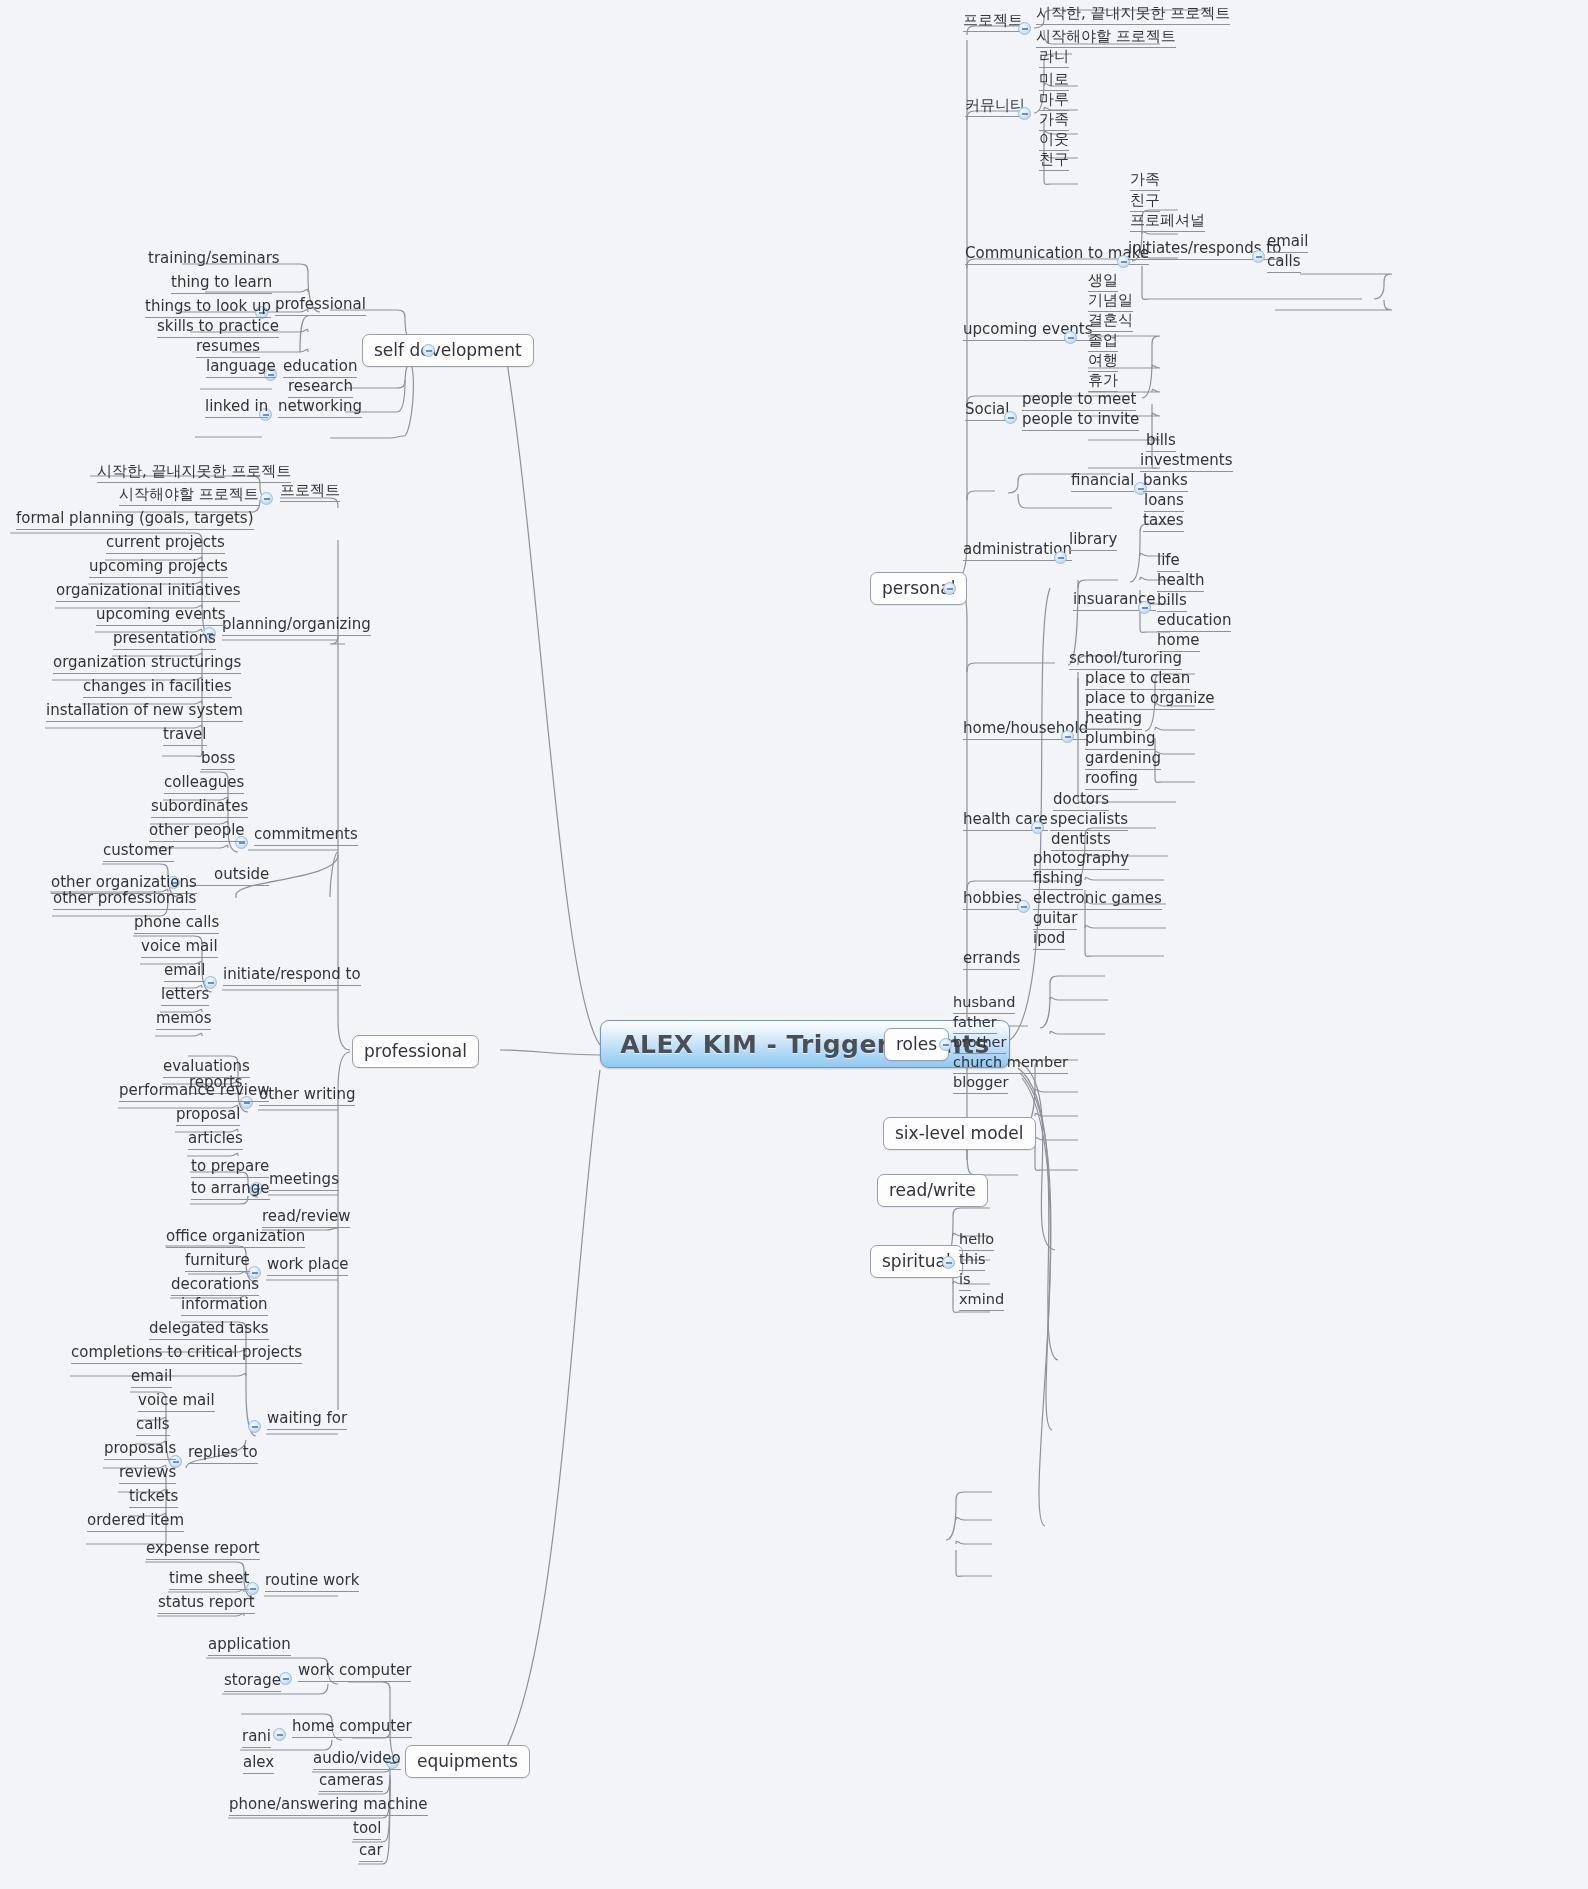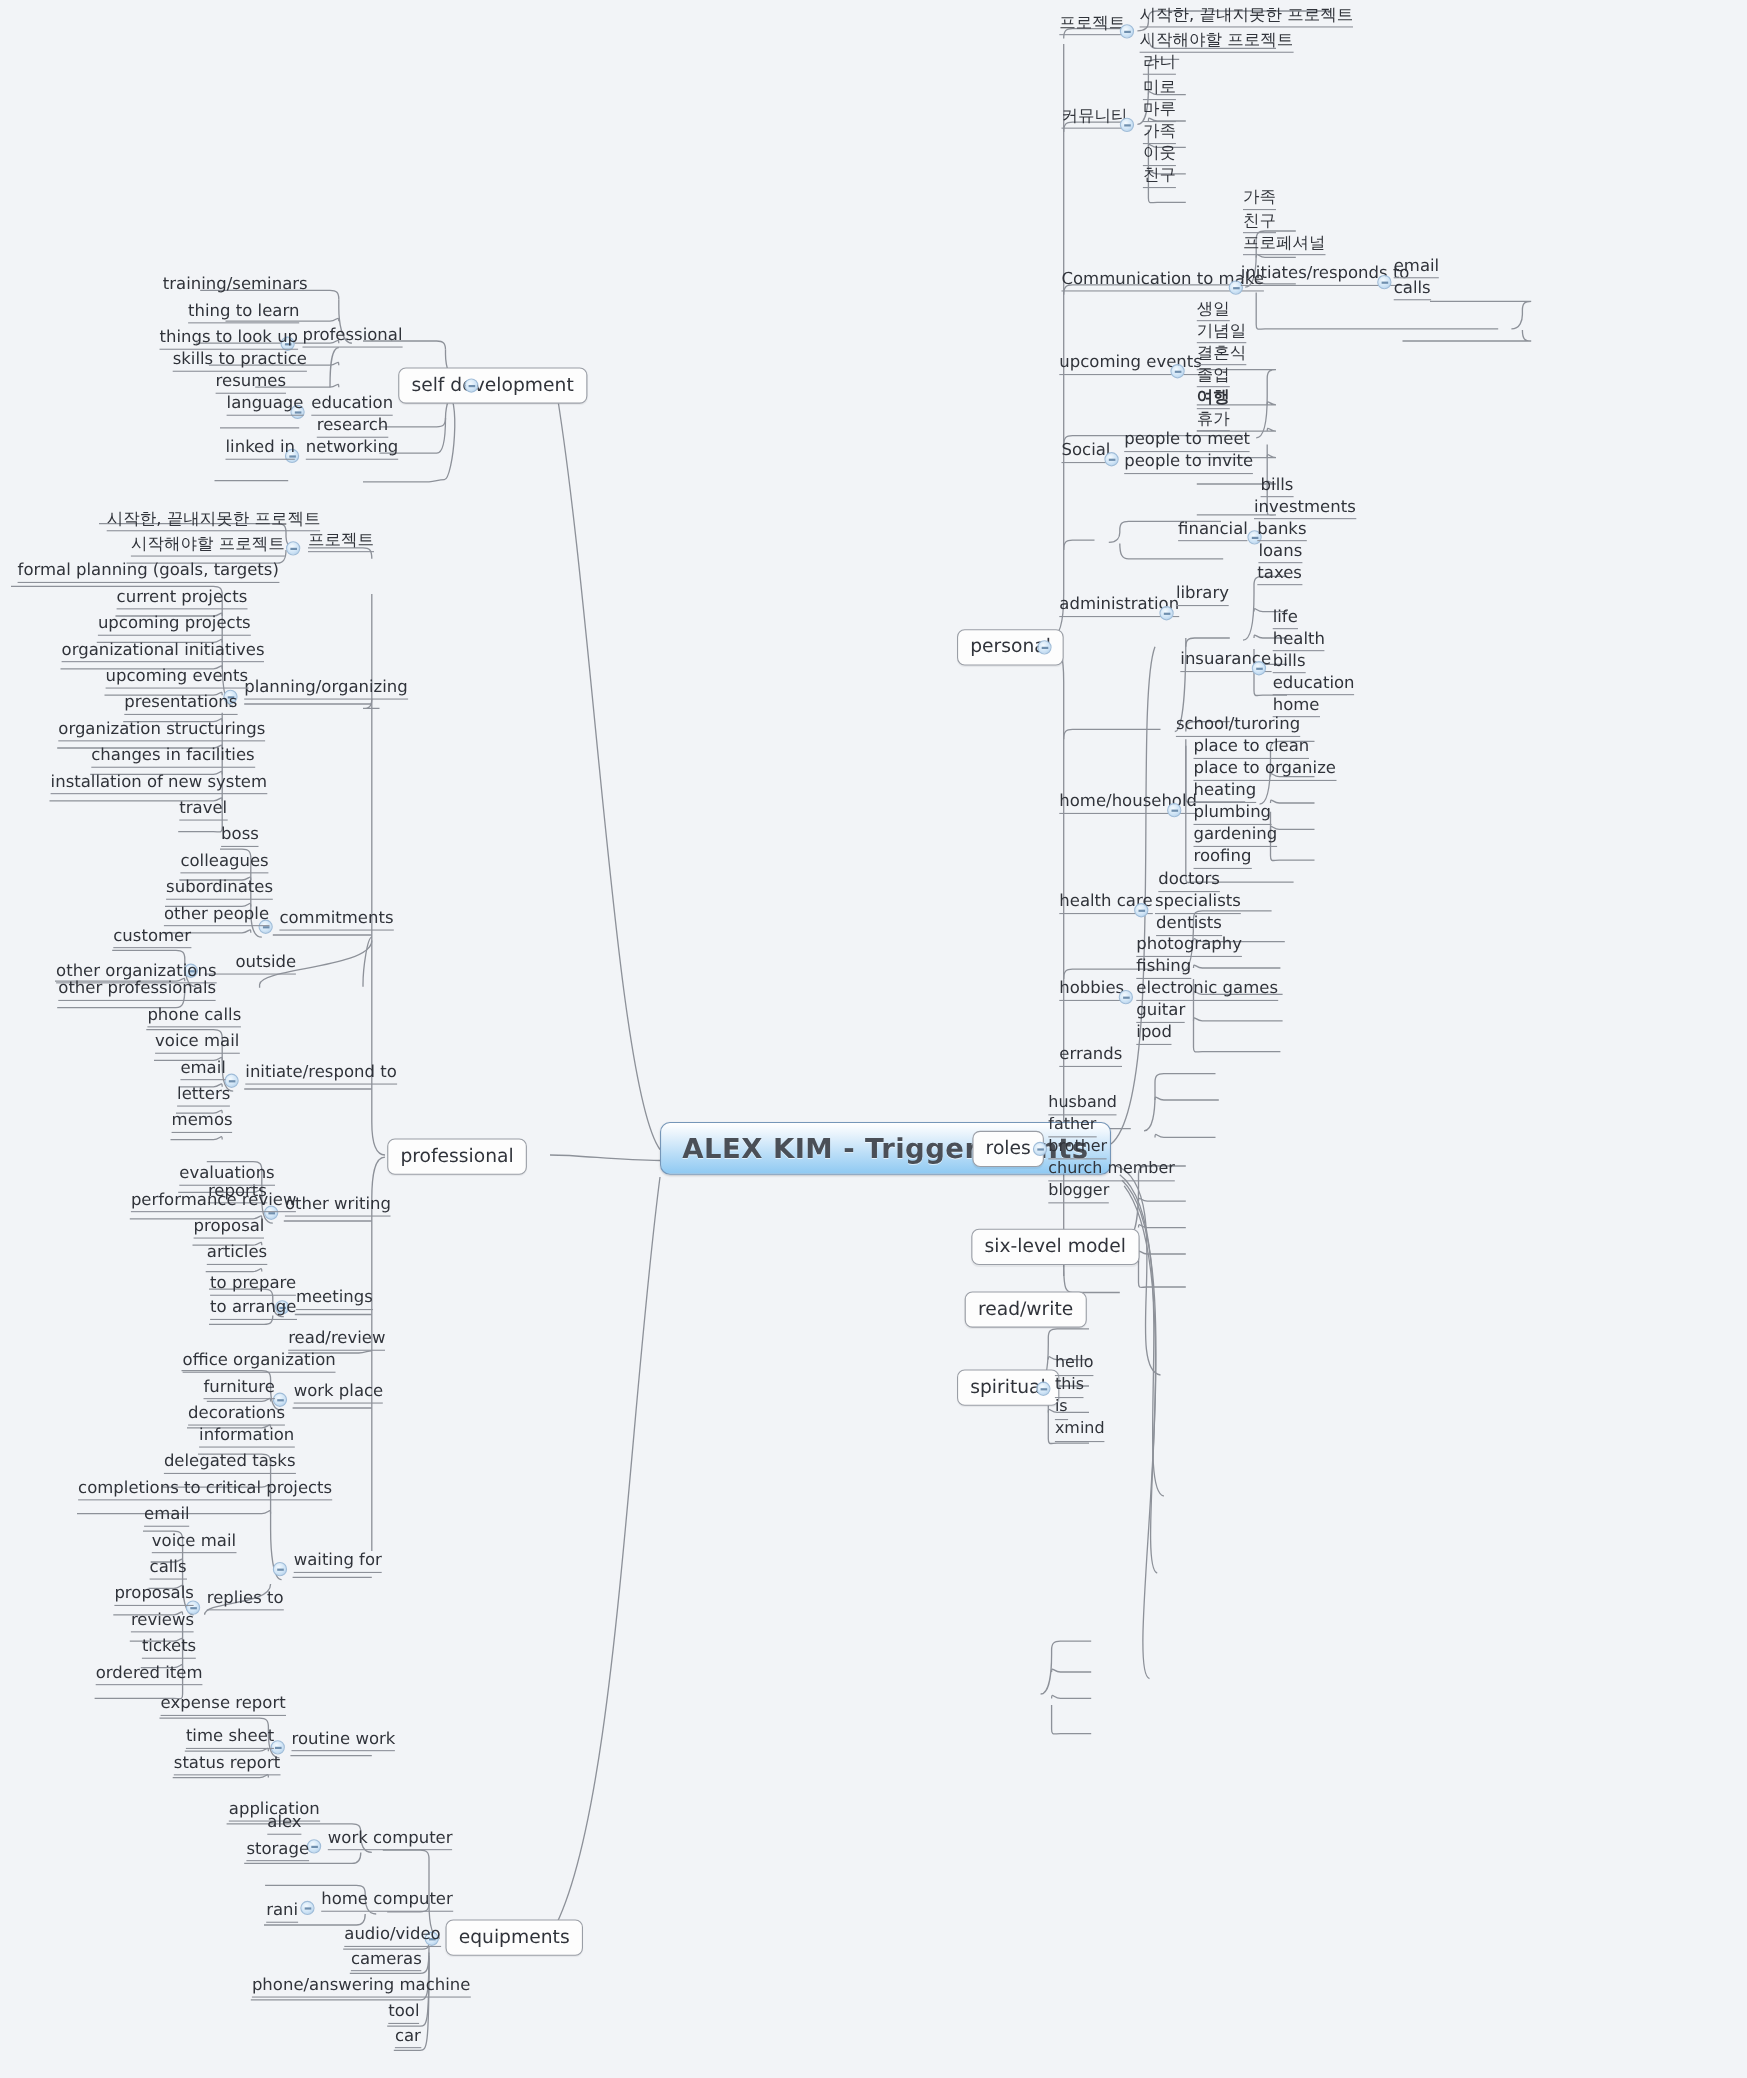--- a/index.html
+++ b/index.html
@@ -405,21 +405,21 @@
   <div class="main-topic" style="left:405px;top:1745px;">equipments</div>
   <div class="handle" style="left:386px;top:1756px;"></div>
 
   <div class="sub" style="left:298px;top:1662px;">work computer</div>
   <div class="handle" style="left:279px;top:1672px;"></div>
   <div class="sub" style="left:208px;top:1636px;">application</div>
   <div class="sub" style="left:224px;top:1672px;">storage</div>
 
   <div class="sub" style="left:292px;top:1718px;">home computer</div>
   <div class="handle" style="left:273px;top:1728px;"></div>
-  <div class="sub" style="left:243px;top:1648px;">alex</div>
+  <div class="sub" style="left:243px;top:1754px;">alex</div>
   <div class="sub" style="left:242px;top:1728px;">rani</div>
 
   <div class="sub" style="left:313px;top:1750px;">audio/video</div>
   <div class="sub" style="left:319px;top:1772px;">cameras</div>
   <div class="sub" style="left:229px;top:1796px;">phone/answering machine</div>
   <div class="sub" style="left:353px;top:1820px;">tool</div>
   <div class="sub" style="left:359px;top:1842px;">car</div>
 
   <div class="main-topic" style="left:870px;top:572px;">personal</div>
   <div class="handle" style="left:943px;top:582px;"></div>
@@ -448,21 +448,21 @@
   <div class="handle" style="left:1252px;top:250px;"></div>
   <div class="sub" style="left:1267px;top:233px;">email</div>
   <div class="sub" style="left:1267px;top:253px;">calls</div>
 
   <div class="sub" style="left:963px;top:321px;">upcoming events</div>
   <div class="handle" style="left:1064px;top:331px;"></div>
   <div class="sub k" style="left:1088px;top:272px;">생일</div>
   <div class="sub k" style="left:1088px;top:292px;">기념일</div>
   <div class="sub k" style="left:1088px;top:312px;">결혼식</div>
   <div class="sub k" style="left:1088px;top:332px;">졸업</div>
-  <div class="sub k" style="left:1088px;top:352px;font-weight:bold;">여행</div>
+  <div class="sub k" style="left:1088px;top:352px;">여행</div>
   <div class="sub k" style="left:1088px;top:372px;">휴가</div>
 
   <div class="sub" style="left:965px;top:401px;">Social</div>
   <div class="handle" style="left:1004px;top:411px;"></div>
   <div class="sub" style="left:1022px;top:391px;">people to meet</div>
   <div class="sub" style="left:1022px;top:411px;">people to invite</div>
 
   <div class="sub" style="left:963px;top:541px;">administration</div>
   <div class="handle" style="left:1054px;top:551px;"></div>
 

